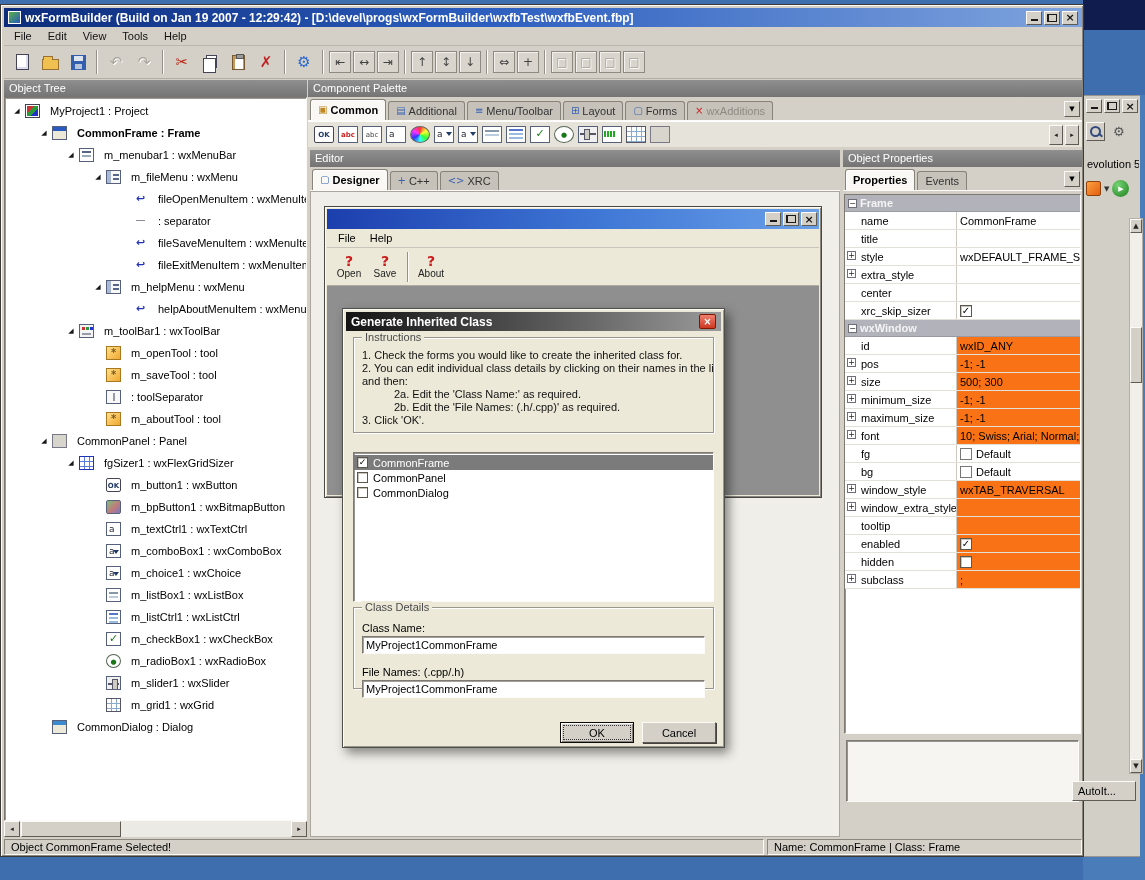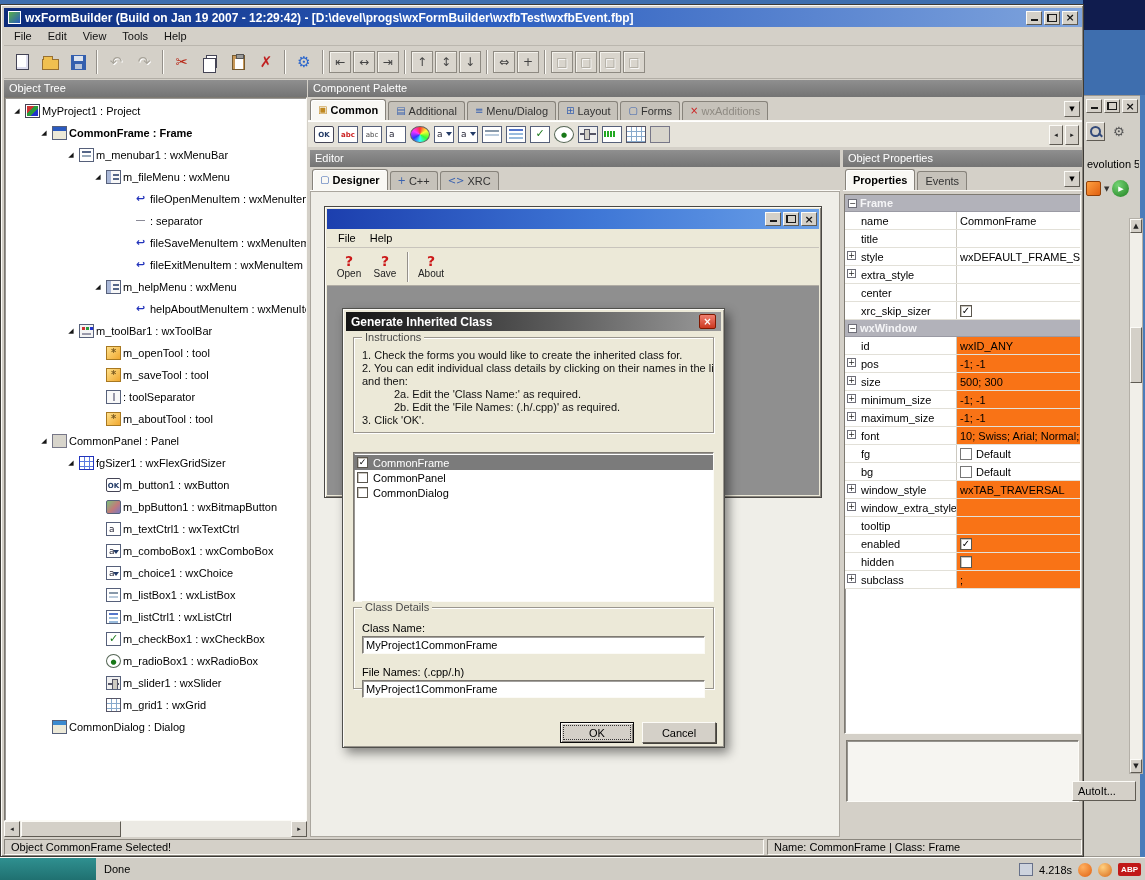--- a/index.html
+++ b/index.html
@@ -74,21 +74,21 @@
 .ic-paste::after{content:"";position:absolute;left:2px;top:3px;width:8px;height:10px;background:#fff}
 
 #tree-panel{position:absolute;left:3px;top:75px;width:303px;height:757px;background:#d4d0c8}
 #tree-panel .panel-header{position:absolute;left:0;top:0;right:0}
 #tree{position:absolute;left:0;top:17px;width:303px;height:724px;background:#fff;overflow:hidden;padding-top:2px}
 #tree-hscroll{position:absolute;left:0;top:741px;width:303px;height:16px;background:#eceae4;display:flex;align-items:center}
 #tree-hscroll .sb-btn{width:16px;height:16px;flex:none}
 .sb-thumb-h{width:100px;height:16px;margin-left:1px}
 .tree-row{height:22px;display:flex;align-items:center;white-space:nowrap;overflow:hidden}
 .tree-arrow{width:12px;flex:none;font-size:7px;color:#161616;text-align:center;font-family:"DejaVu Sans",sans-serif}
-.tree-label{margin-left:2px}
+.tree-label{margin-left:10px}
 .tree-row.sel .tree-label{font-weight:bold}
 
 .ti{width:15px;height:14px;border:1px solid #56607a;background:#fff;flex:none;position:relative;font-size:9px;line-height:12px;text-align:center;color:#223;overflow:hidden;margin-left:2px;font-family:"DejaVu Sans",sans-serif}
 .ti-project{border-color:#445}
 .ti-project::before{content:"";position:absolute;inset:1px;background:linear-gradient(135deg,#cc3333 0 38%,#2a9a3a 38% 64%,#2233cc 64%)}
 .ti-frame{background:#ece9d8}
 .ti-frame::before{content:"";position:absolute;top:0;left:0;right:0;height:4px;background:#2a5ac0}
 .ti-dialog{background:#ece9d8}
 .ti-dialog::before{content:"";position:absolute;top:0;left:0;right:0;height:4px;background:#3a8ad0}
 .ti-menubar::before{content:"";position:absolute;top:2px;left:2px;width:9px;height:2px;background:#556688}
@@ -507,21 +507,21 @@
           <div class="tab active">
             <div class="tab-ic" style="color: rgb(192, 136, 32);">▣</div>
             <div class="tab-lbl">Common</div>
           </div>
           <div class="tab">
             <div class="tab-ic" style="color: rgb(58, 98, 176);">▤</div>
             <div class="tab-lbl">Additional</div>
           </div>
           <div class="tab">
             <div class="tab-ic" style="color: rgb(58, 98, 176);">≡</div>
-            <div class="tab-lbl">Menu/Dialog</div>
+            <div class="tab-lbl">Menu/Toolbar</div>
           </div>
           <div class="tab">
             <div class="tab-ic" style="color: rgb(58, 98, 176);">⊞</div>
             <div class="tab-lbl">Layout</div>
           </div>
           <div class="tab">
             <div class="tab-ic" style="color: rgb(58, 98, 176);">▢</div>
             <div class="tab-lbl">Forms</div>
           </div>
           <div class="tab tdis">
@@ -808,31 +808,20 @@
     <div id="statusbar">
       <div class="status-cell" id="status-left">Object CommonFrame Selected!</div>
       <div class="status-cell" id="status-right">Name: CommonFrame | Class: Frame</div>
     </div>
   </div>
 
   <div id="autoit" class="rz">
       <span>AutoIt...</span>
     </div>
 
-  <div id="taskbar">
-    <div id="task-teal"></div>
-    <div id="task-status">Done</div>
-    <div id="tray">
-      <span class="tray-sq"></span>
-      <span id="tray-timer">4.218s</span>
-      <span class="tray-dot o1"></span>
-      <span class="tray-dot o2"></span>
-      <span id="tray-abp">ABP</span>
-    </div>
-  </div>
 
   <div id="dialog">
     <div id="dlg-titlebar">
       <span>Generate Inherited Class</span>
       <div id="dlg-close">
           <span>×</span>
         </div>
     </div>
     <div class="groupbox" id="gb-instr">
       <span class="gb-label">Instructions</span>

